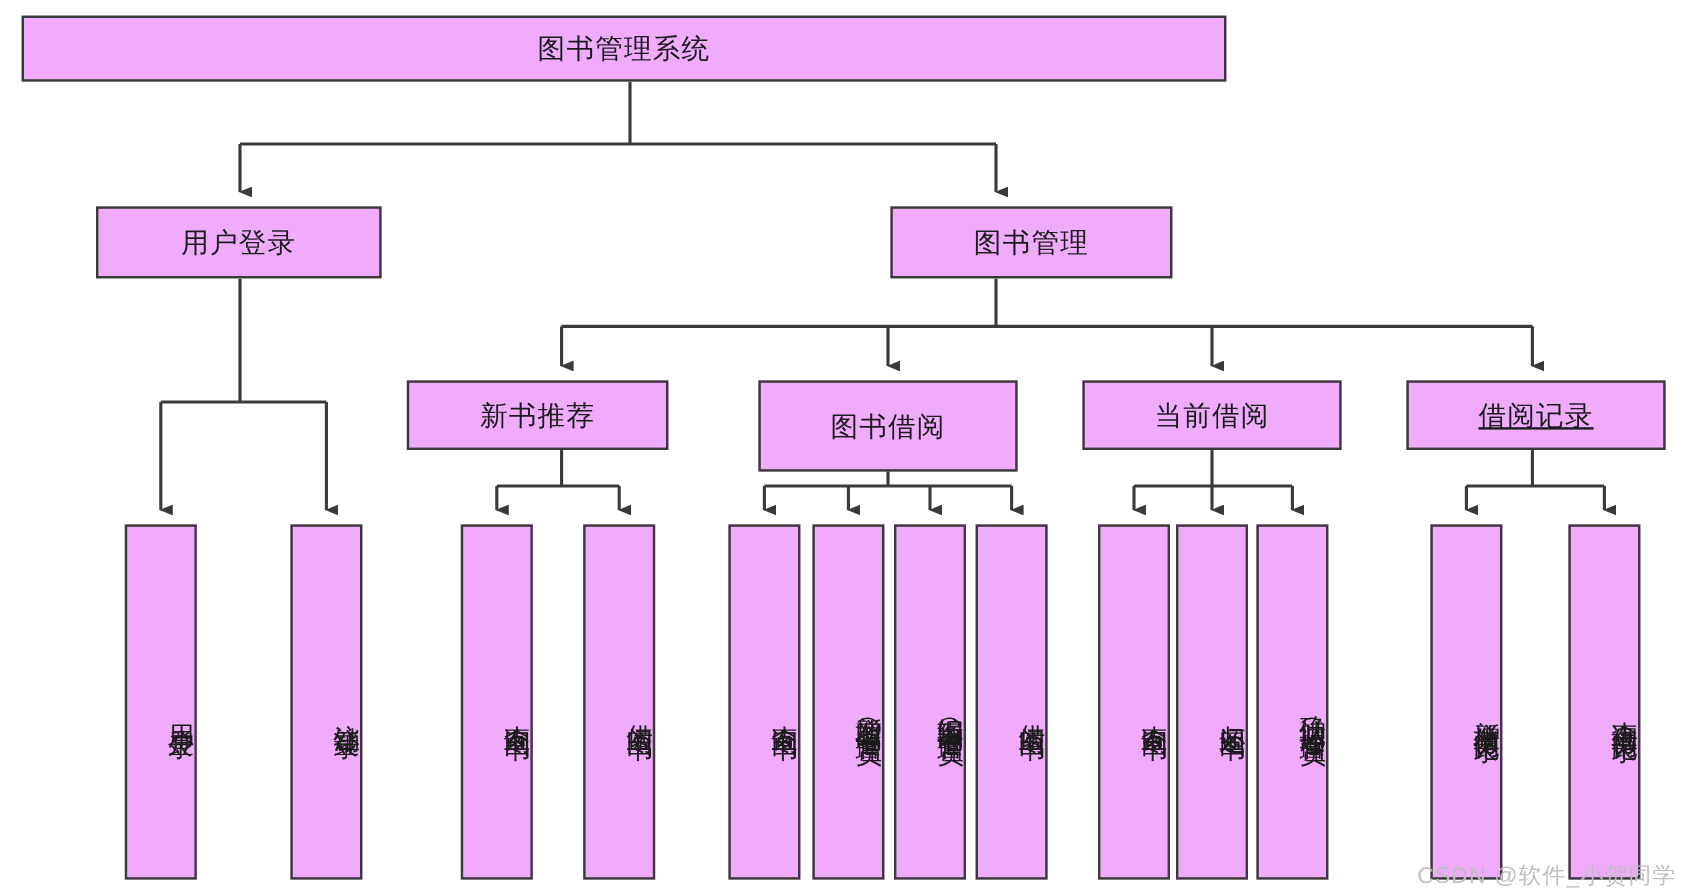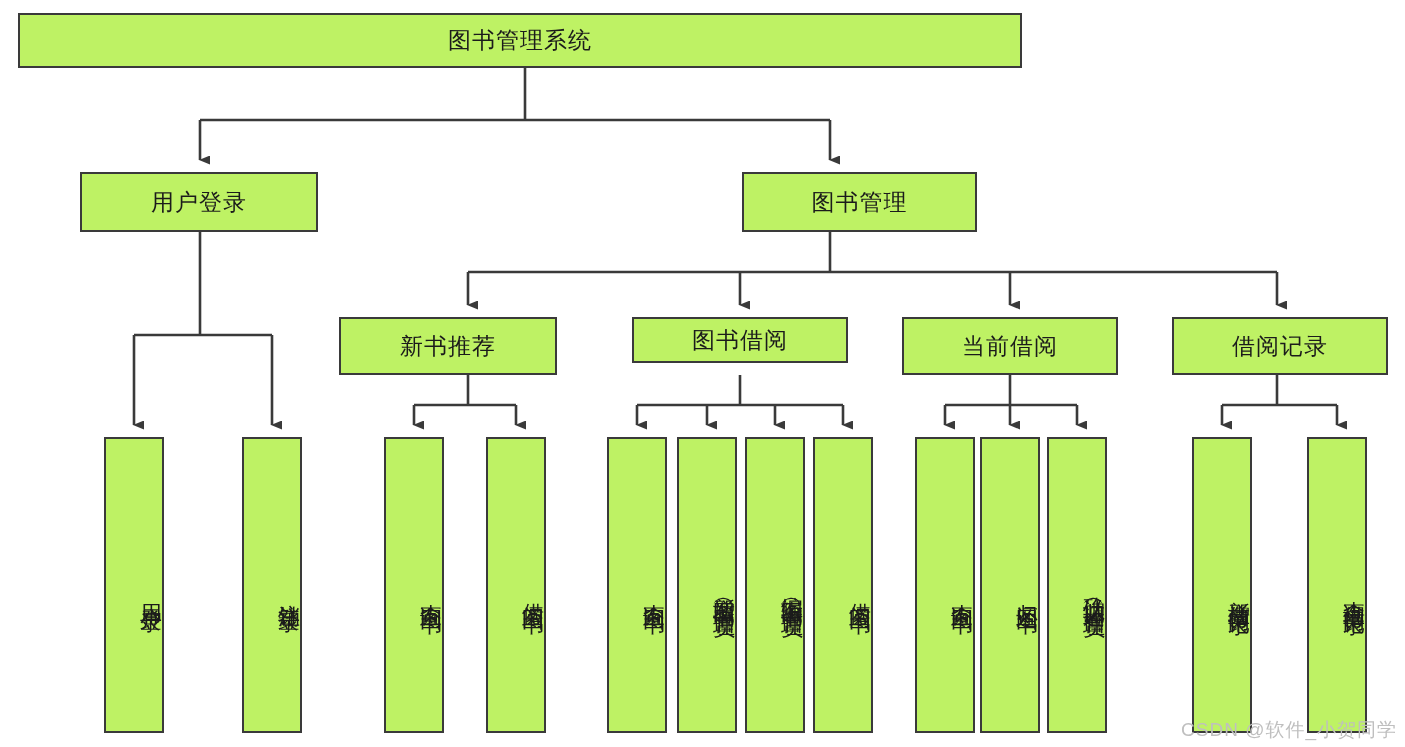--- a/index.html
+++ b/index.html
@@ -7,21 +7,21 @@
     width:1405px;height:747px;
     background:#ffffff;
     font-family:"Liberation Sans","DejaVu Sans",sans-serif;
     overflow:hidden;
   }
   #stage{position:relative;width:1405px;height:747px;}
   svg#wires{position:absolute;left:0;top:0;width:1405px;height:747px;}
 
   .node{
     position:absolute;
-    background:#bef264;
+    background:#f0abfc;
     border:2px solid #3a3a3a;
     box-sizing:border-box;
     display:flex;
     align-items:center;
     justify-content:center;
     color:#1b1b1b;
   }
   .node.h{
     font-size:23px;
     letter-spacing:1px;
@@ -115,27 +115,27 @@
   <div class="node h" style="left:80px;top:172px;width:238px;height:60px;">
     <span>用户登录</span>
   </div>
   <div class="node h" style="left:712px;top:172px;width:235px;height:60px;margin-left:30px;">
     <span>图书管理</span>
   </div>
 
   <div class="node h" style="left:339px;top:317px;width:218px;height:58px;">
     <span>新书推荐</span>
   </div>
-  <div class="node h" style="left:632px;top:317px;width:216px;height:46px;">
+  <div class="node h" style="left:632px;top:317px;width:216px;height:76px;">
     <span>图书借阅</span>
   </div>
   <div class="node h" style="left:902px;top:317px;width:216px;height:58px;">
     <span>当前借阅</span>
   </div>
-  <div class="node h" style="left:1172px;top:317px;width:216px;height:58px;">
+  <div class="node h" style="left:1172px;top:317px;width:216px;height:58px;text-decoration:underline;">
     <span>借阅记录</span>
   </div>
 
   <div class="node leaf" style="left:104px;top:437px;width:60px;height:296px;">
     <span>用户登录</span>
   </div>
   <div class="node leaf" style="left:242px;top:437px;width:60px;height:296px;">
     <span>注销登录</span>
   </div>
 

